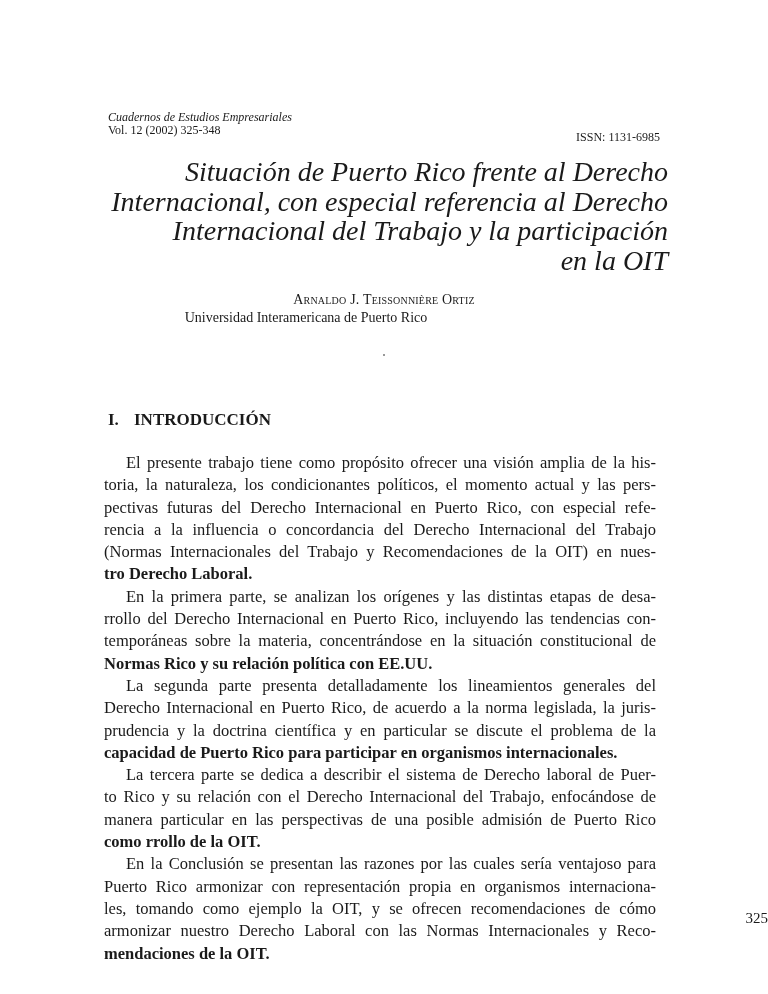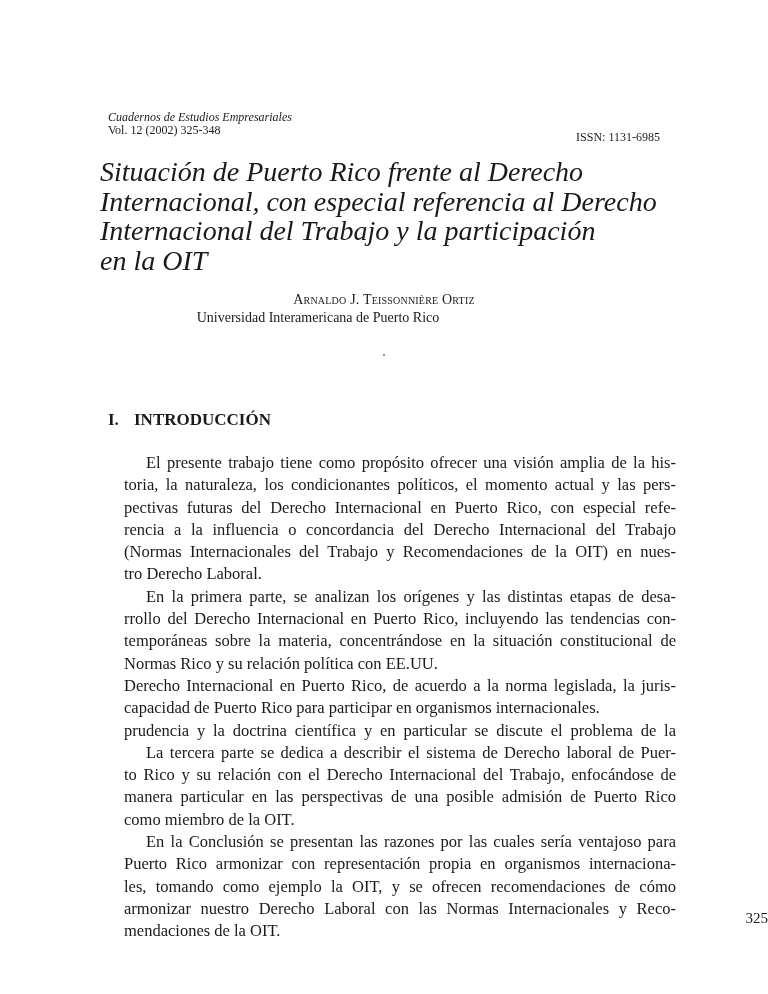--- a/index.html
+++ b/index.html
@@ -2,33 +2,33 @@
 <html><head>
 <meta charset="utf-8">
 <style>
   html, body { margin: 0; padding: 0; background: #ffffff; }
   body { width: 768px; height: 994px; position: relative; overflow: hidden;
          font-family: "Liberation Serif", "DejaVu Serif", serif; color: #1a1a1a; }
   .hdr { position: absolute; font-size: 12px; line-height: 13px; }
   .journal { left: 108px; top: 111px; font-style: italic; }
   .vol { left: 108px; top: 124px; }
   .issn { right: 108px; top: 111px; margin-top: 20px; }
-  .title { position: absolute; left: 100px; width: 568px; top: 157px; text-align: left;
+  .title { position: absolute; left: 100px; width: 568px; top: 157px; text-align: right;
            font-style: italic; font-size: 28px; line-height: 29.5px; }
   .title div { white-space: nowrap; }
   .author { position: absolute; left: 0; width: 768px; top: 291px; text-align: center;
             font-size: 14px; line-height: 17px; font-variant: small-caps; letter-spacing: 0.2px; }
   .affil { position: absolute; left: 0; width: 612px; top: 309px; text-align: center;
-           font-size: 14px; line-height: 17px; padding-left: 12px; }
+           font-size: 14px; line-height: 17px; }
   .dot { position: absolute; left: 383px; top: 354px; width: 2px; height: 2px; background: #999; }
   .heading { position: absolute; left: 108px; top: 410px; font-size: 17px; font-weight: bold; line-height: 20px; }
   .heading .num { display: inline-block; width: 26px; }
-  .body { position: absolute; left: 124px; width: 552px; top: 452px; font-size: 16.5px; line-height: 22.3px; }
+  .body { position: absolute; left: 104px; width: 552px; top: 452px; font-size: 16.5px; line-height: 22.3px; }
   .line { display: block; text-align: justify; text-align-last: justify; height: 22.3px; white-space: nowrap; overflow: visible; }
-  .line.last { text-align-last: left; }
+  .line.last { text-align-last: left; font-weight: bold; }
   .line.indent { padding-left: 22px; }
   .pagenum { position: absolute; left: 0; width: 768px; top: 910px; text-align: right; font-size: 15px; }
 </style>
 </head>
 <body>
 
 <div class="hdr journal">Cuadernos de Estudios Empresariales</div>
 <div class="hdr vol">Vol. 12 (2002) 325-348</div>
 <div class="hdr issn">ISSN: 1131-6985</div>
 
@@ -56,29 +56,30 @@
     <span class="line">(Normas Internacionales del Trabajo y Recomendaciones de la OIT) en nues-</span>
     <span class="line last">tro Derecho Laboral.</span>
   </div>
   <div>
     <span class="line indent">En la primera parte, se analizan los orígenes y las distintas etapas de desa-</span>
     <span class="line">rrollo del Derecho Internacional en Puerto Rico, incluyendo las tendencias con-</span>
     <span class="line">temporáneas sobre la materia, concentrándose en la situación constitucional de</span>
     <span class="line last">Normas Rico y su relación política con EE.UU.</span>
   </div>
   <div>
+    <span class="line indent">La segunda parte presenta detalladamente los lineamientos generales del</span>
     <span class="line">Derecho Internacional en Puerto Rico, de acuerdo a la norma legislada, la juris-</span>
+    <span class="line">prudencia y la doctrina científica y en particular se discute el problema de la</span>
     <span class="line last">capacidad de Puerto Rico para participar en organismos internacionales.</span>
-    <span class="line">prudencia y la doctrina científica y en particular se discute el problema de la</span>
   </div>
   <div>
     <span class="line indent">La tercera parte se dedica a describir el sistema de Derecho laboral de Puer-</span>
     <span class="line">to Rico y su relación con el Derecho Internacional del Trabajo, enfocándose de</span>
     <span class="line">manera particular en las perspectivas de una posible admisión de Puerto Rico</span>
-    <span class="line last">como miembro de la OIT.</span>
+    <span class="line last">como rrollo de la OIT.</span>
   </div>
   <div>
     <span class="line indent">En la Conclusión se presentan las razones por las cuales sería ventajoso para</span>
     <span class="line">Puerto Rico armonizar con representación propia en organismos internaciona-</span>
     <span class="line">les, tomando como ejemplo la OIT, y se ofrecen recomendaciones de cómo</span>
     <span class="line">armonizar nuestro Derecho Laboral con las Normas Internacionales y Reco-</span>
     <span class="line last">mendaciones de la OIT.</span>
   </div>
 </div>
 

